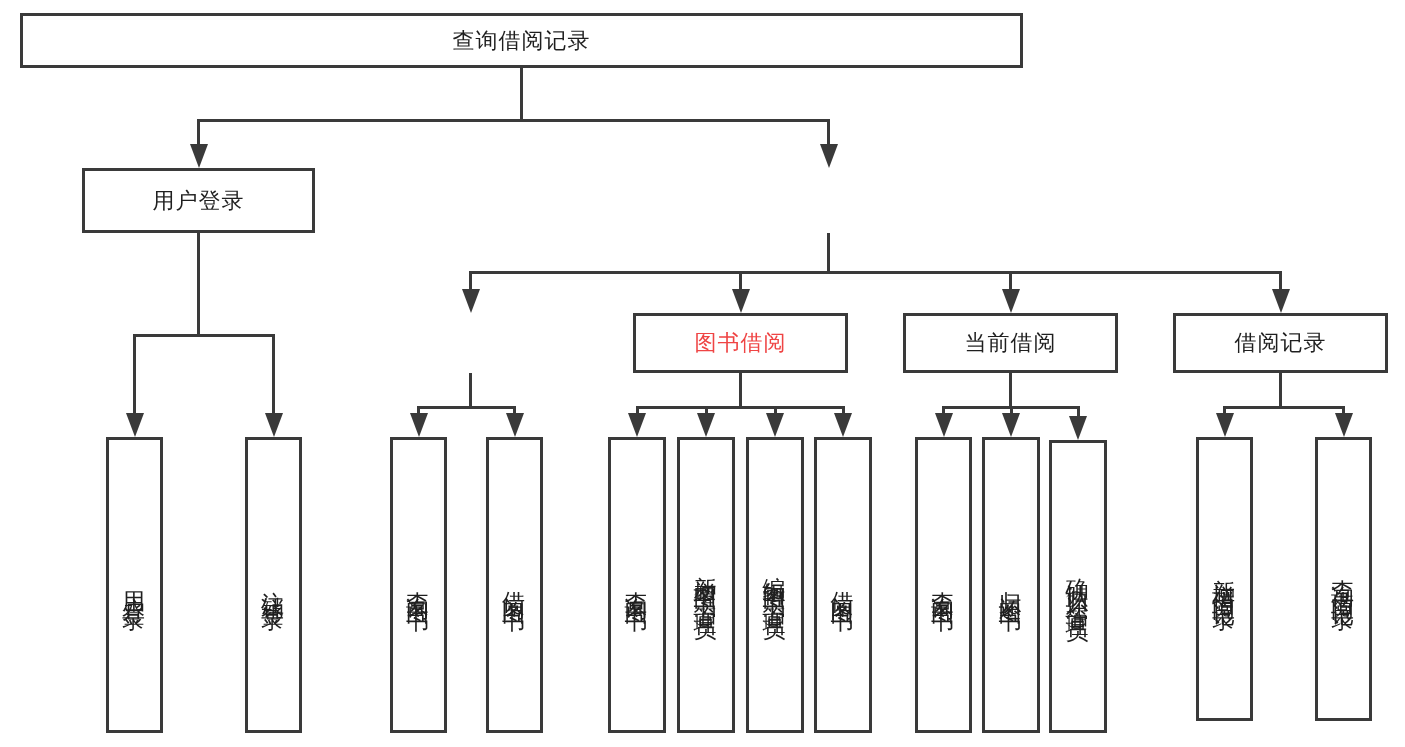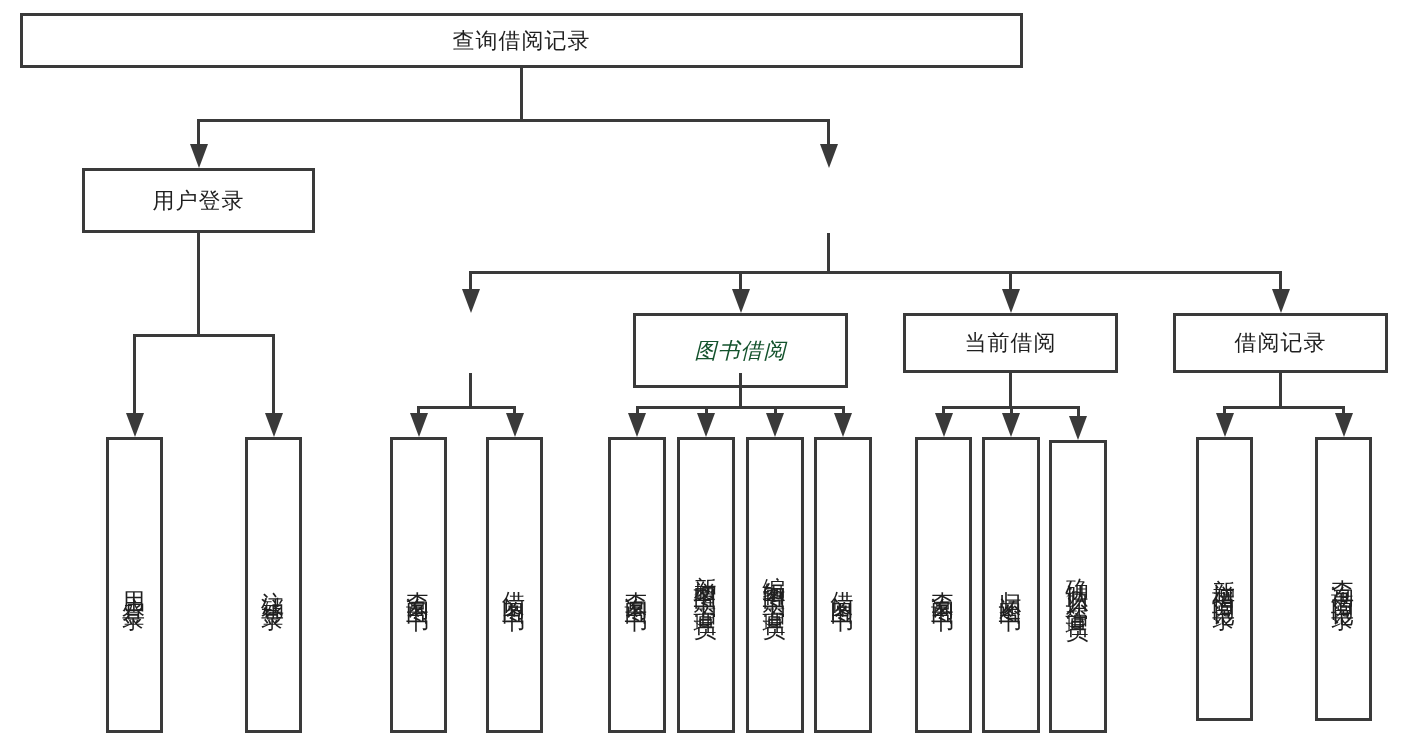--- a/index.html
+++ b/index.html
@@ -62,21 +62,21 @@
 </head>
 <body>
 
 <div id="diagram">
 <div class="node" style="left: 20px; top: 13px; width: 1003px; height: 55px; border-color: rgb(58, 58, 58); color: rgb(31, 31, 31);">
       <span class="node-label">查询借阅记录</span>
     </div>
     <div class="node" style="left: 82px; top: 168px; width: 233px; height: 65px; border-color: rgb(58, 58, 58); color: rgb(31, 31, 31);">
       <span class="node-label">用户登录</span>
     </div>
-    <div class="node" style="left: 633px; top: 313px; width: 215px; height: 75px; border-color: rgb(58, 58, 58); color: #14532d; font-style: italic;">
+    <div class="node" style="left: 633px; top: 313px; width: 215px; height: 60px; border-color: rgb(58, 58, 58); color: #ef4444;">
       <span class="node-label">图书借阅</span>
     </div>
     <div class="node" style="left: 903px; top: 313px; width: 215px; height: 60px; border-color: rgb(58, 58, 58); color: rgb(31, 31, 31);">
       <span class="node-label">当前借阅</span>
     </div>
     <div class="node" style="left: 1173px; top: 313px; width: 215px; height: 60px; border-color: rgb(58, 58, 58); color: rgb(31, 31, 31);">
       <span class="node-label">借阅记录</span>
     </div>
     <div class="node vertical" style="left: 106px; top: 437px; width: 57px; height: 296px; border-color: rgb(58, 58, 58); color: rgb(31, 31, 31);">
       <span class="node-label">用户登录</span>

